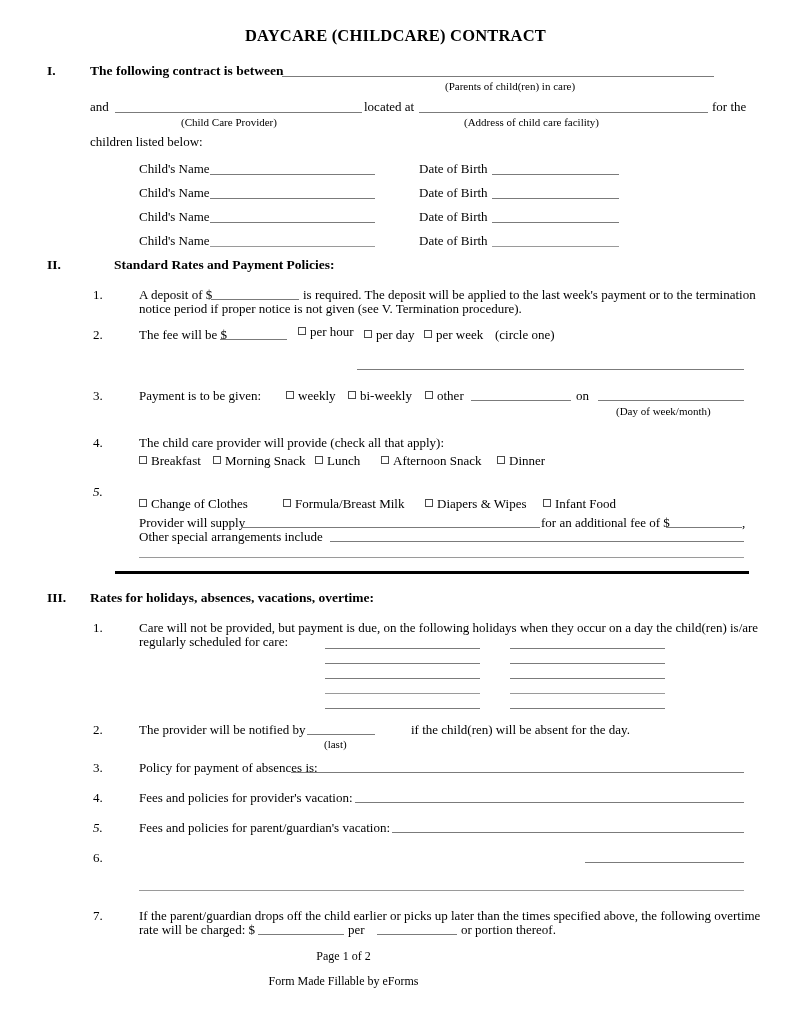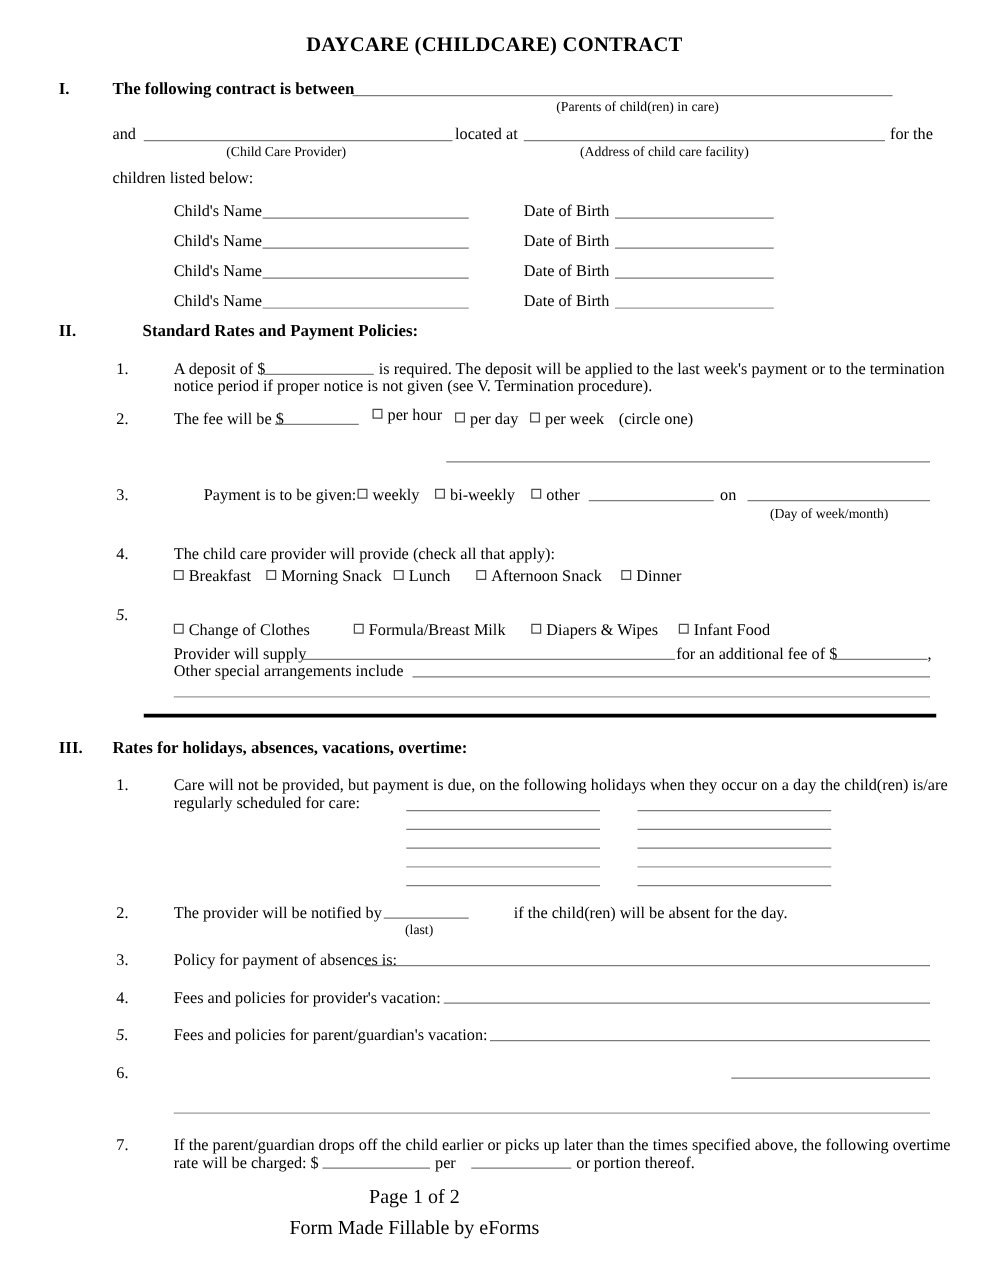--- a/index.html
+++ b/index.html
@@ -68,23 +68,23 @@
     border: 1px solid #4a4a4a;
     vertical-align: 1px;
     margin-right: 4px;
     background: #fff;
     box-sizing: border-box;
   }
   .cb-wrap { position: absolute; font-size: 13px; white-space: nowrap; }
   .footer-line {
     position: absolute;
     width: 663px;
-    left: 0;
+    left: 12px;
     text-align: center;
-    font-size: 16px;
+    font-size: 12px;
   }
 </style>
 </head>
 <body>
 
 <div class="page">
 
   <div class="doc-title">DAYCARE (CHILDCARE) CONTRACT</div>
 
   <div class="abs sec-num" style="left:47px; top:63px;">I.</div>
@@ -141,21 +141,21 @@
     <span class="cbox"></span><span>per day</span>
   </div>
   <div class="cb-wrap" style="left:424px; top:327px;">
     <span class="cbox"></span><span>per week</span>
   </div>
   <div class="abs body-txt" style="left:495px; top:327px;">(circle one)</div>
 
   <div class="rule" style="left:357px; top:369px; width:387px;"></div>
 
   <div class="abs item-num" style="left:93px; top:388px;">3.</div>
-  <div class="abs body-txt" style="left:139px; top:388px;margin-left:24px;">Payment is to be given:</div>
+  <div class="abs body-txt" style="left:139px; top:388px;">Payment is to be given:</div>
   <div class="cb-wrap" style="left:286px; top:388px;">
     <span class="cbox"></span><span>weekly</span>
   </div>
   <div class="cb-wrap" style="left:348px; top:388px;">
     <span class="cbox"></span><span>bi-weekly</span>
   </div>
   <div class="cb-wrap" style="left:425px; top:388px;">
     <span class="cbox"></span><span>other</span>
   </div>
   <div class="rule" style="left:471px; top:400px; width:100px;"></div>

